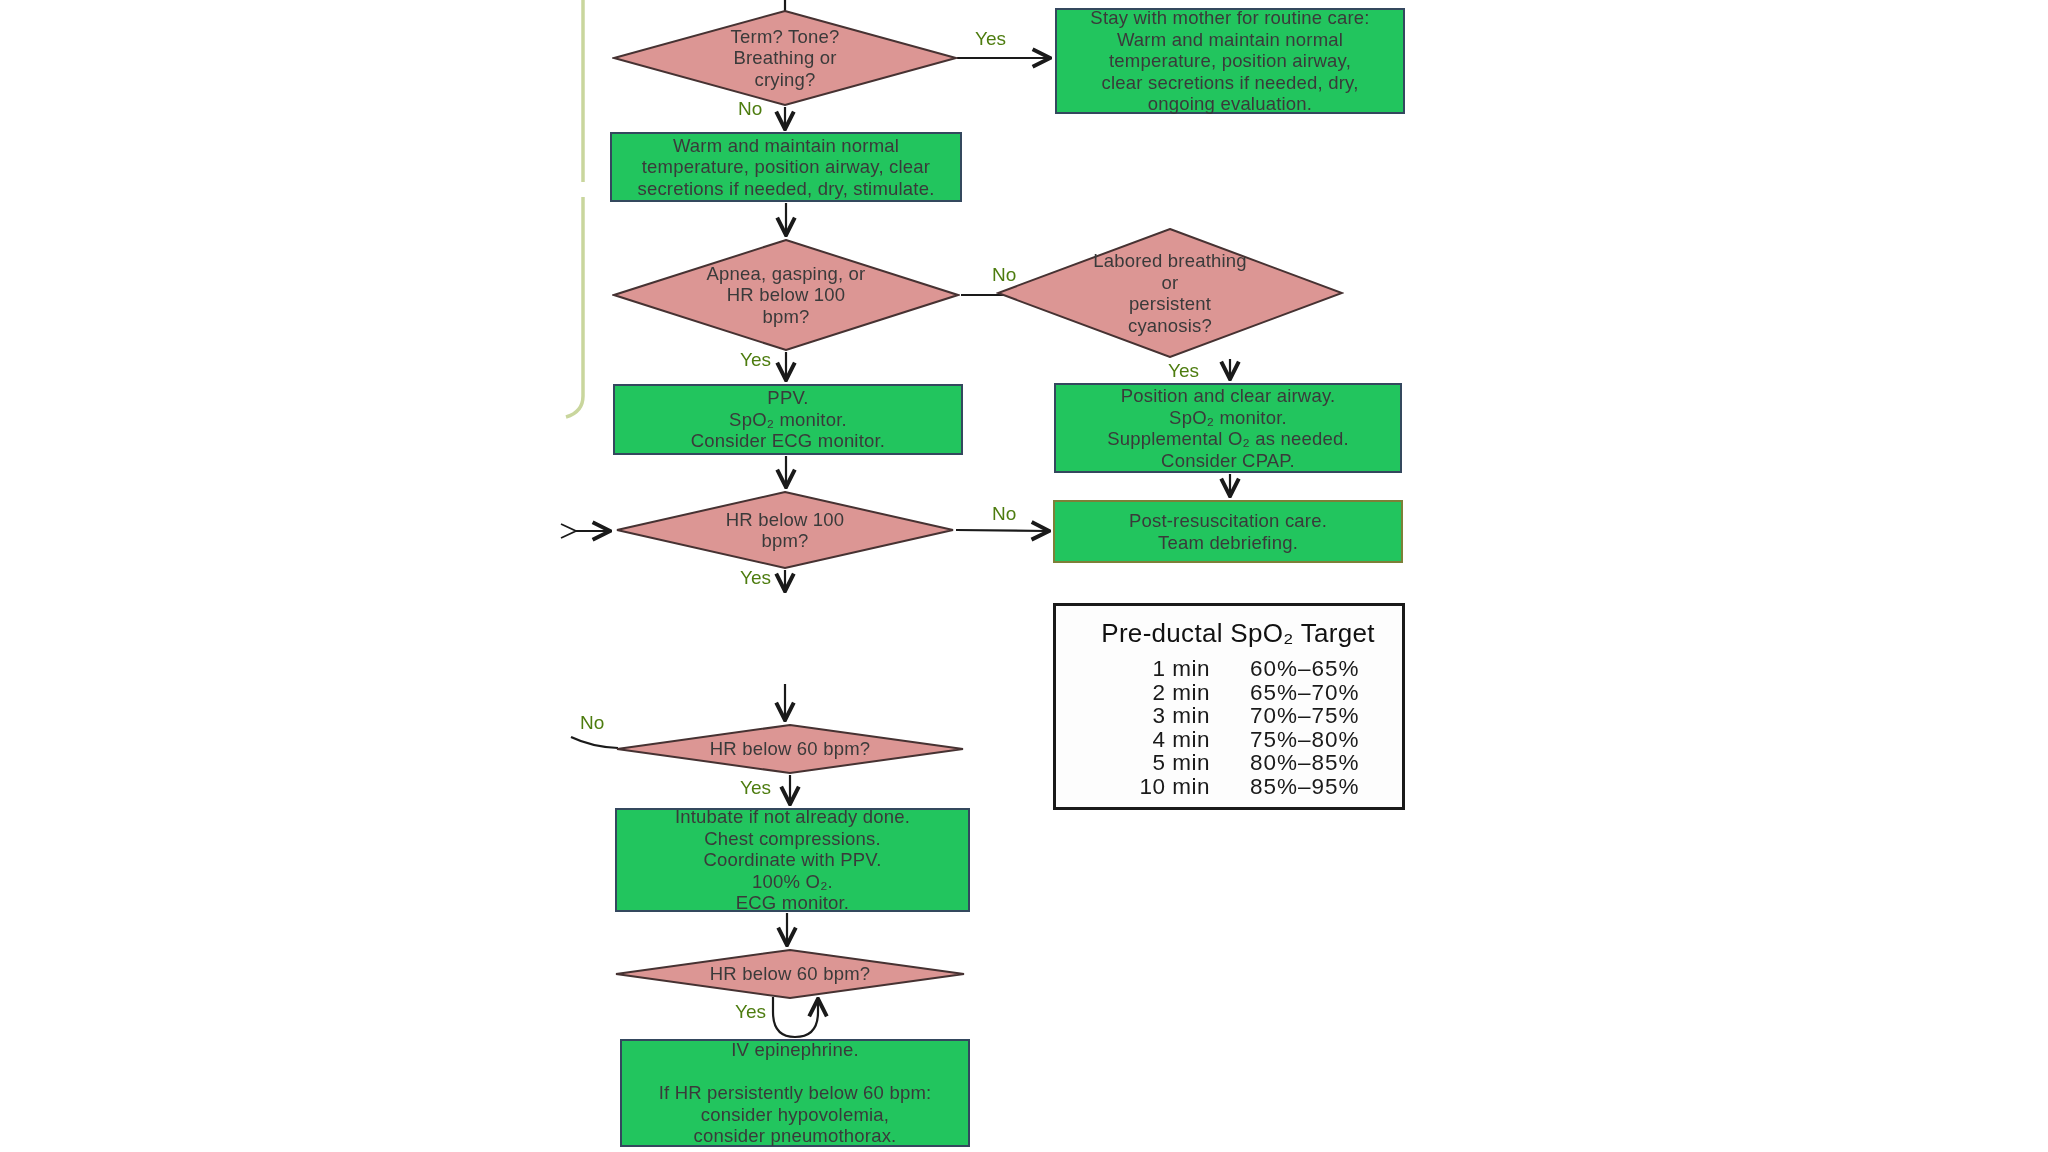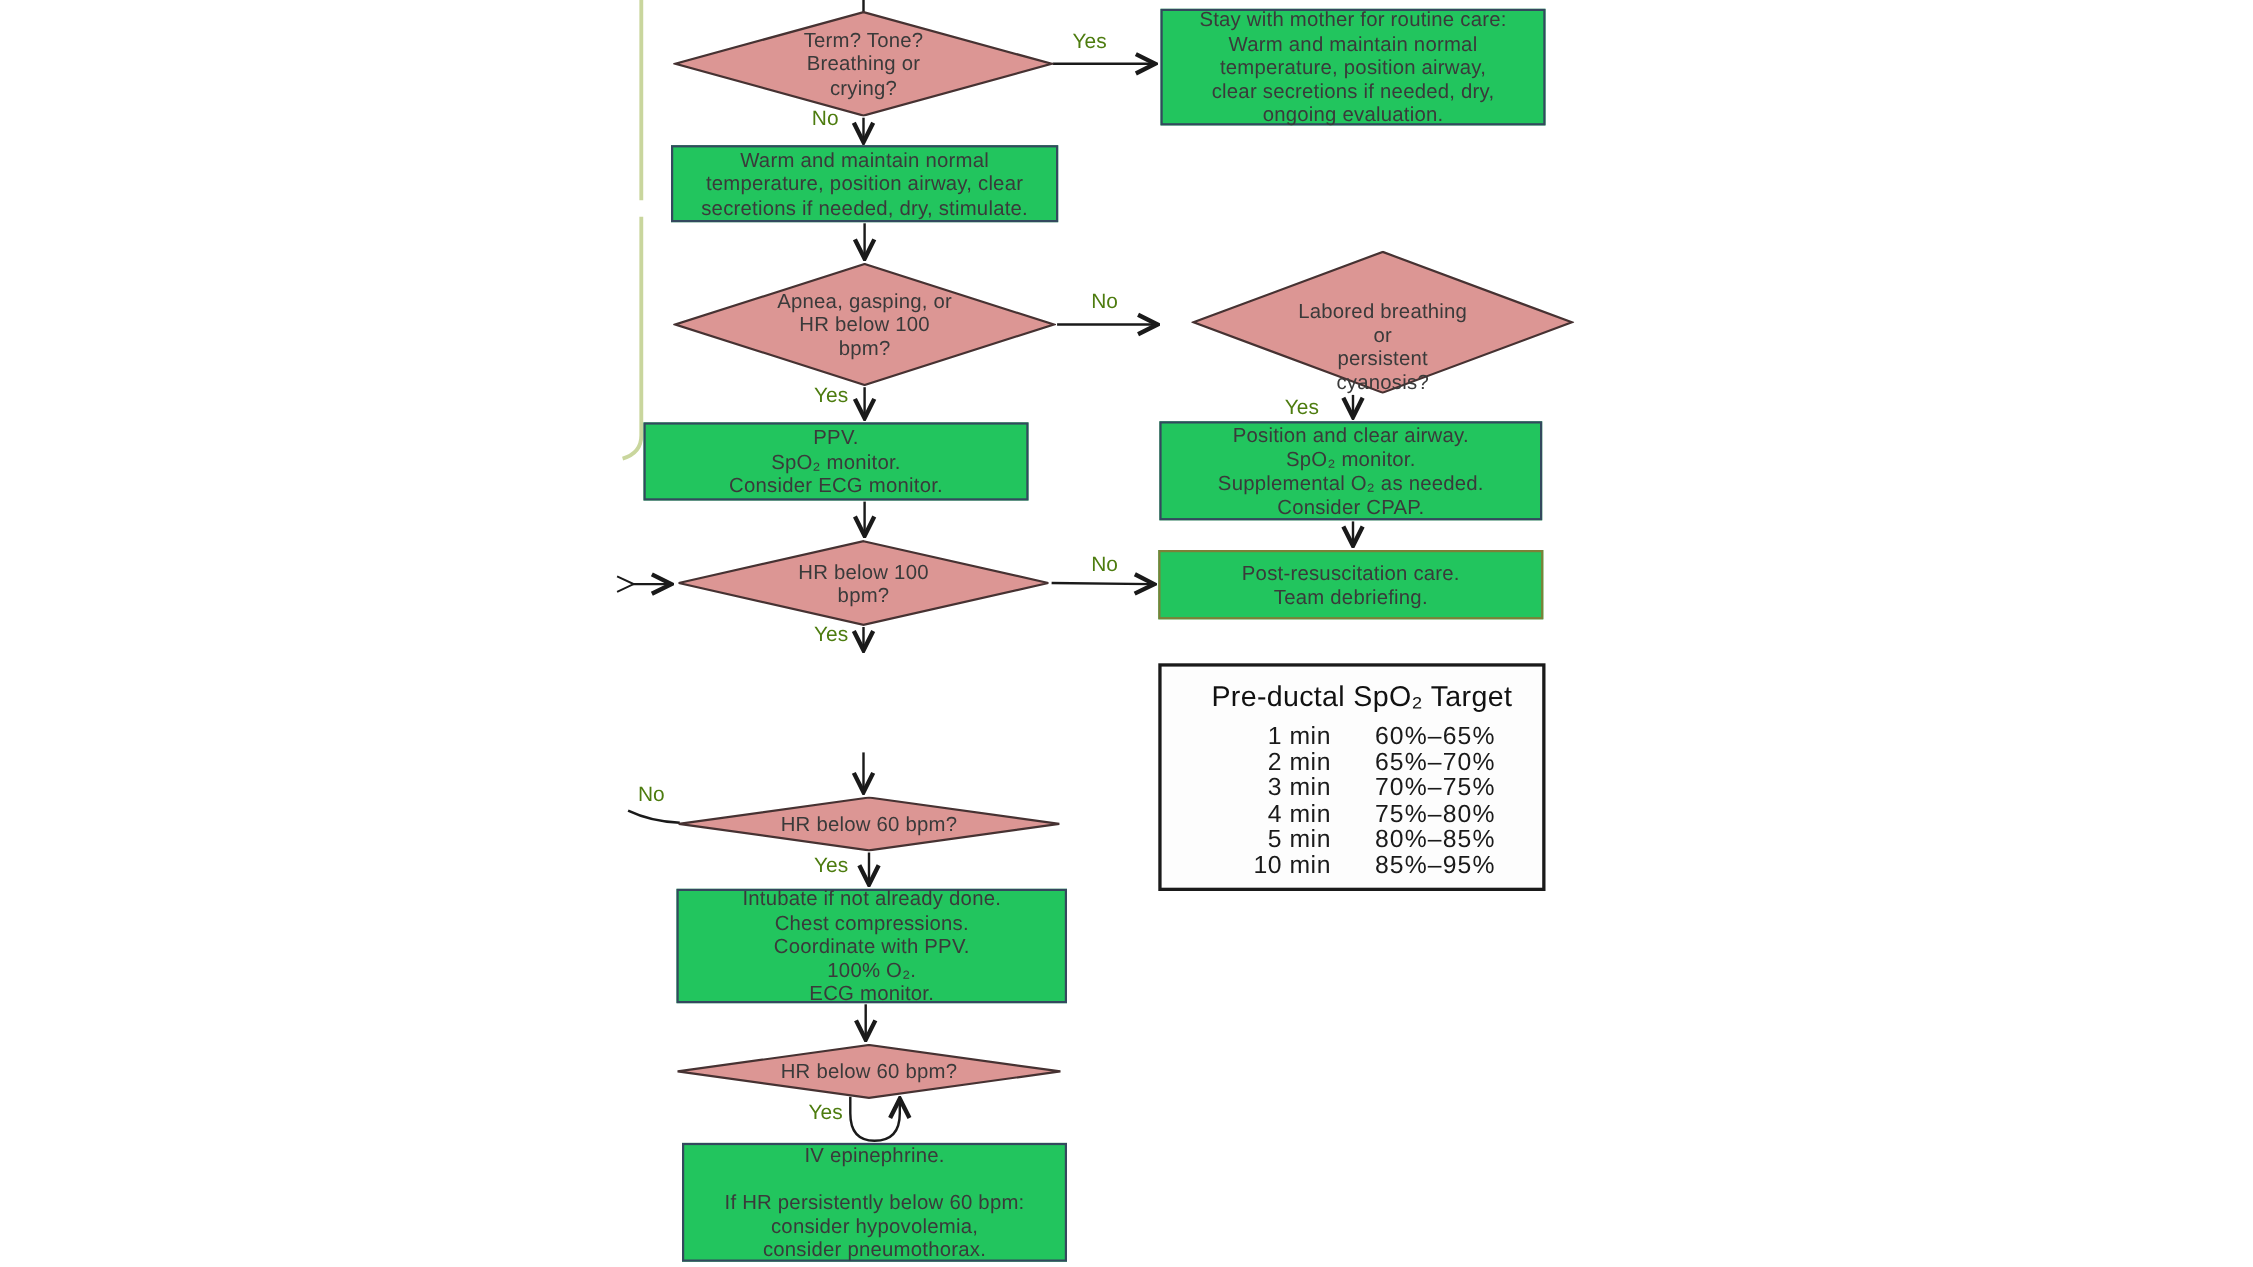--- a/index.html
+++ b/index.html
@@ -70,21 +70,21 @@
 
   <div class="node decision" style="left:612px;top:239px;width:348px;height:112px;">
     <svg viewBox="0 0 348 112">
         <polygon points="174,1 346,56 174,111 2,56" fill="#dc9694" stroke="#463232" stroke-width="2"></polygon>
       </svg>
     <div class="node-text">Apnea, gasping, or
 HR below 100
 bpm?</div>
   </div>
 
-  <div class="node decision" style="left:1083px;top:228px;width:348px;height:130px;align-items:flex-end;">
+  <div class="node decision" style="left:996px;top:228px;width:348px;height:130px;">
     <svg viewBox="0 0 348 130">
         <polygon points="174,1 346,65 174,129 2,65" fill="#dc9694" stroke="#463232" stroke-width="2"></polygon>
       </svg>
     <div class="node-text">Labored breathing
 or
 persistent
 cyanosis?</div>
   </div>
 
   <div class="node decision" style="left:615px;top:491px;width:340px;height:78px;">
@@ -116,21 +116,21 @@
 clear secretions if needed, dry,
 ongoing evaluation.</div>
   </div>
 
   <div class="node process" style="left:610px;top:132px;width:352px;height:70px;">
     <div class="node-text">Warm and maintain normal
 temperature, position airway, clear
 secretions if needed, dry, stimulate.</div>
   </div>
 
-  <div class="node process" style="left:585px;top:384px;width:350px;height:71px;">
+  <div class="node process" style="left:613px;top:384px;width:350px;height:71px;">
     <div class="node-text">PPV.
 SpO₂ monitor.
 Consider ECG monitor.</div>
   </div>
 
   <div class="node process" style="left:1054px;top:383px;width:348px;height:90px;">
     <div class="node-text">Position and clear airway.
 SpO₂ monitor.
 Supplemental O₂ as needed.
 Consider CPAP.</div>

